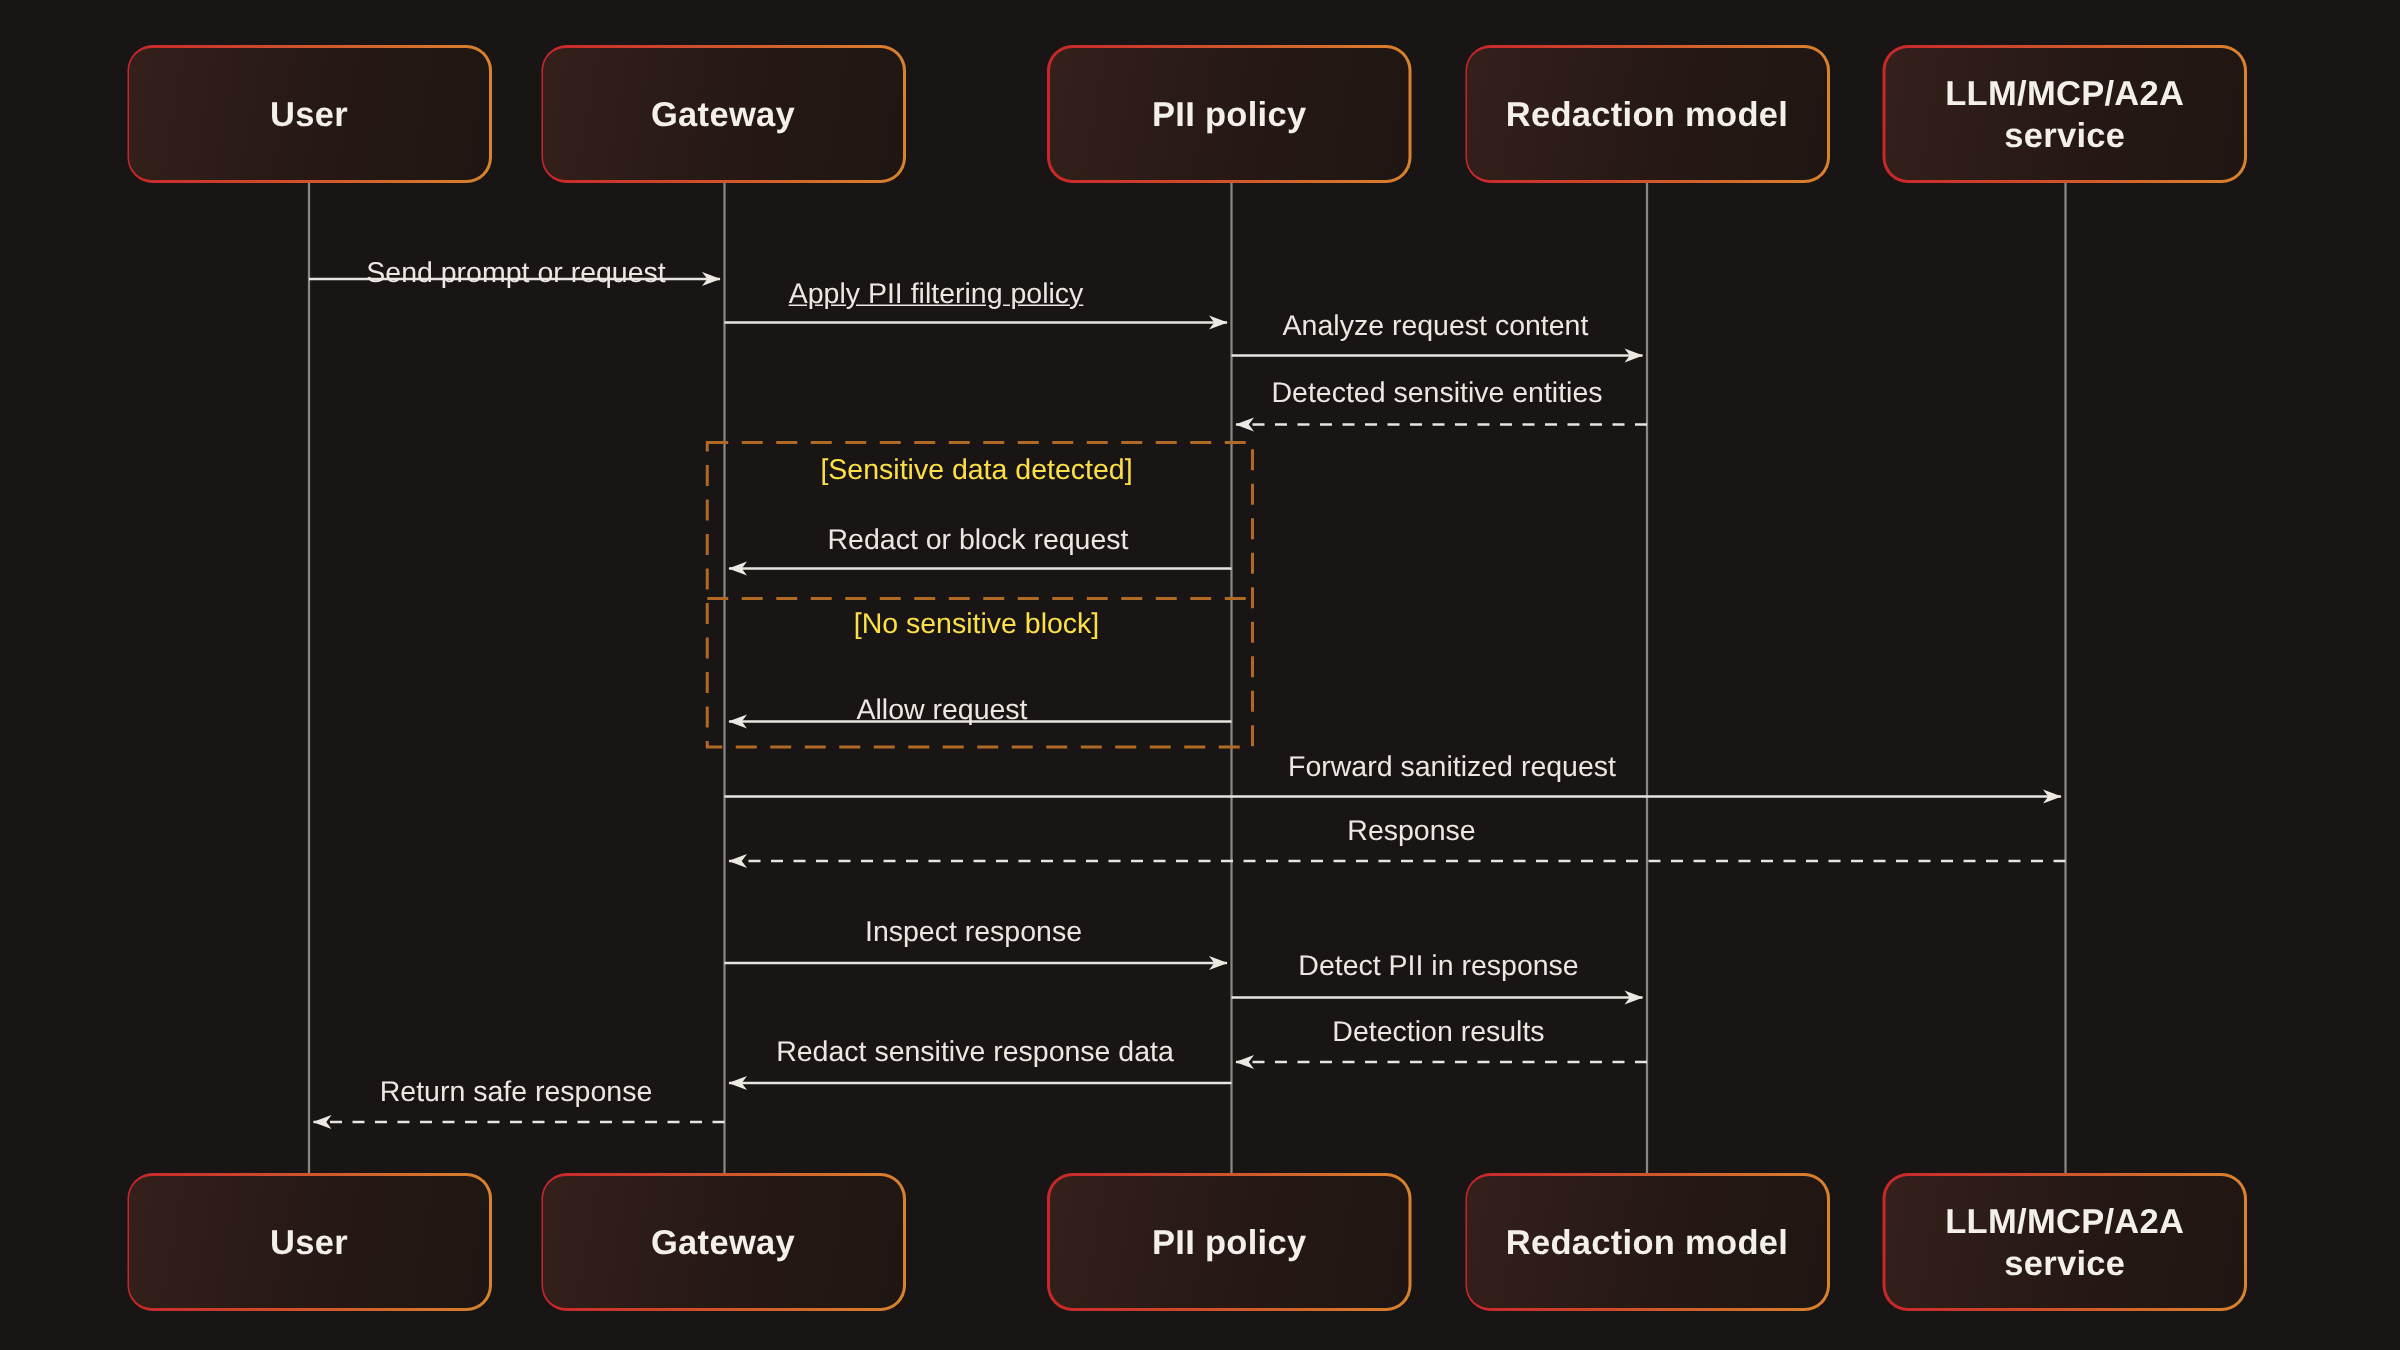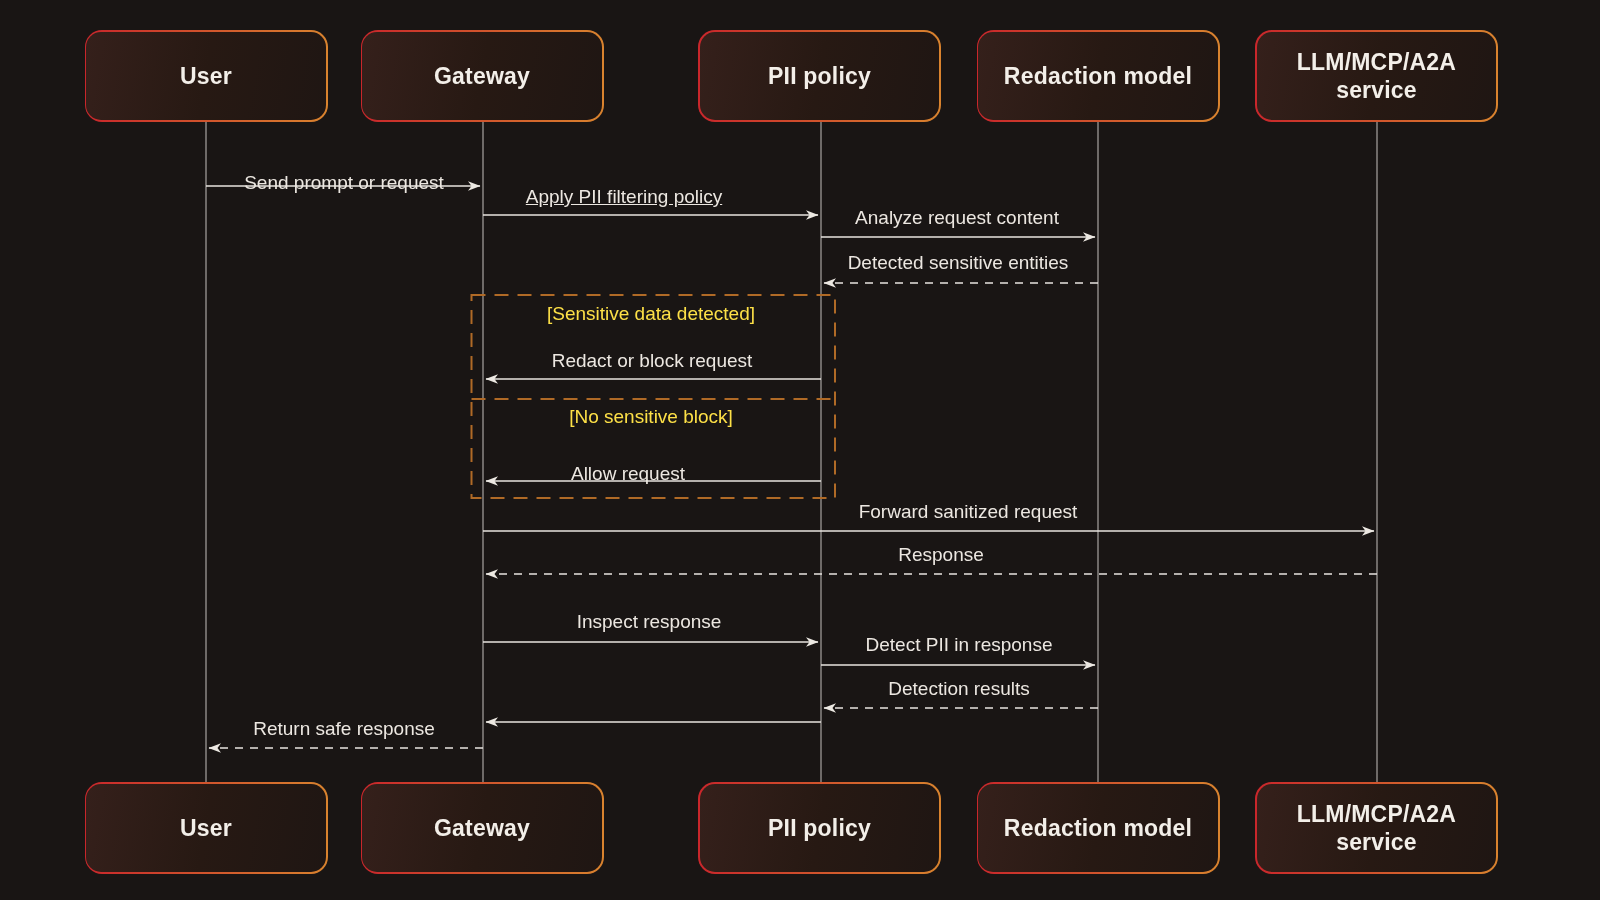--- a/index.html
+++ b/index.html
@@ -141,18 +141,19 @@
   <div class="msg" style="left:624px; top:197px;text-decoration:underline;">Apply PII filtering policy</div>
   <div class="msg" style="left:957px; top:218px;">Analyze request content</div>
   <div class="msg" style="left:958px; top:263px;">Detected sensitive entities</div>
   <div class="msg" style="left:652px; top:361px;">Redact or block request</div>
   <div class="msg" style="left:628px; top:463px;margin-top:11px;">Allow request</div>
   <div class="msg" style="left:968px; top:512px;">Forward sanitized request</div>
   <div class="msg" style="left:941px; top:555px;">Response</div>
   <div class="msg" style="left:649px; top:622px;">Inspect response</div>
   <div class="msg" style="left:959px; top:645px;">Detect PII in response</div>
   <div class="msg" style="left:959px; top:689px;">Detection results</div>
+  <div class="msg" style="left:650px; top:702px;">Redact sensitive response data</div>
   <div class="msg" style="left:344px; top:729px;">Return safe response</div>
 
   <div class="cond" style="left:651px; top:314px;">[Sensitive data detected]</div>
   <div class="cond" style="left:651px; top:417px;">[No sensitive block]</div>
 
 </div>
 
 </body></html>

